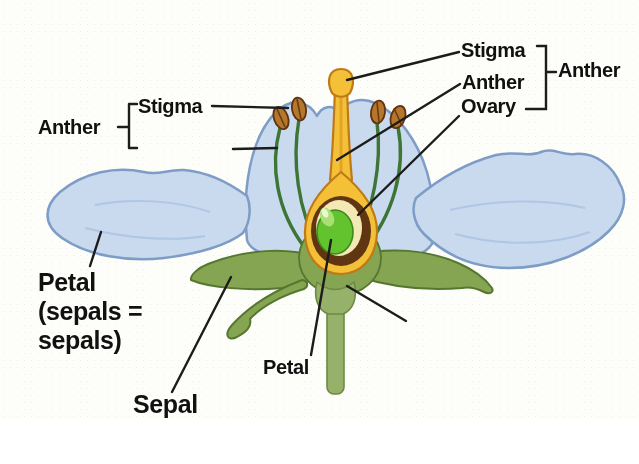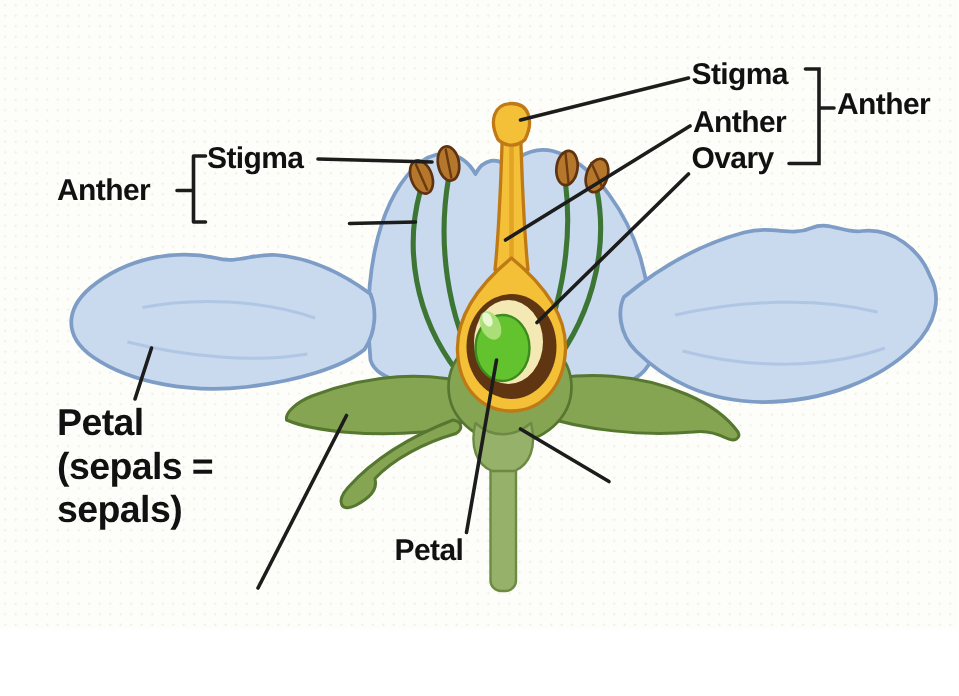--- a/index.html
+++ b/index.html
@@ -94,17 +94,18 @@
   <div class="lbl" style="left:38px;top:116px;">Anther</div>
   <div class="lbl" style="left:138px;top:95px;">Stigma</div>
 
   <div class="lbl lbl-big multiline petal-block" style="left:38px;top:268px;">
     <div>Petal</div>
     <div>(sepals =</div>
     <div>sepals)</div>
   </div>
 
   <div class="lbl lbl-big multiline sepal-block" style="left:133px;top:393px;">
+    <div>Sepal</div>
   </div>
 
   <div class="lbl" style="left:263px;top:356px;">Petal</div>
 
 </div>
 
 </body></html>

